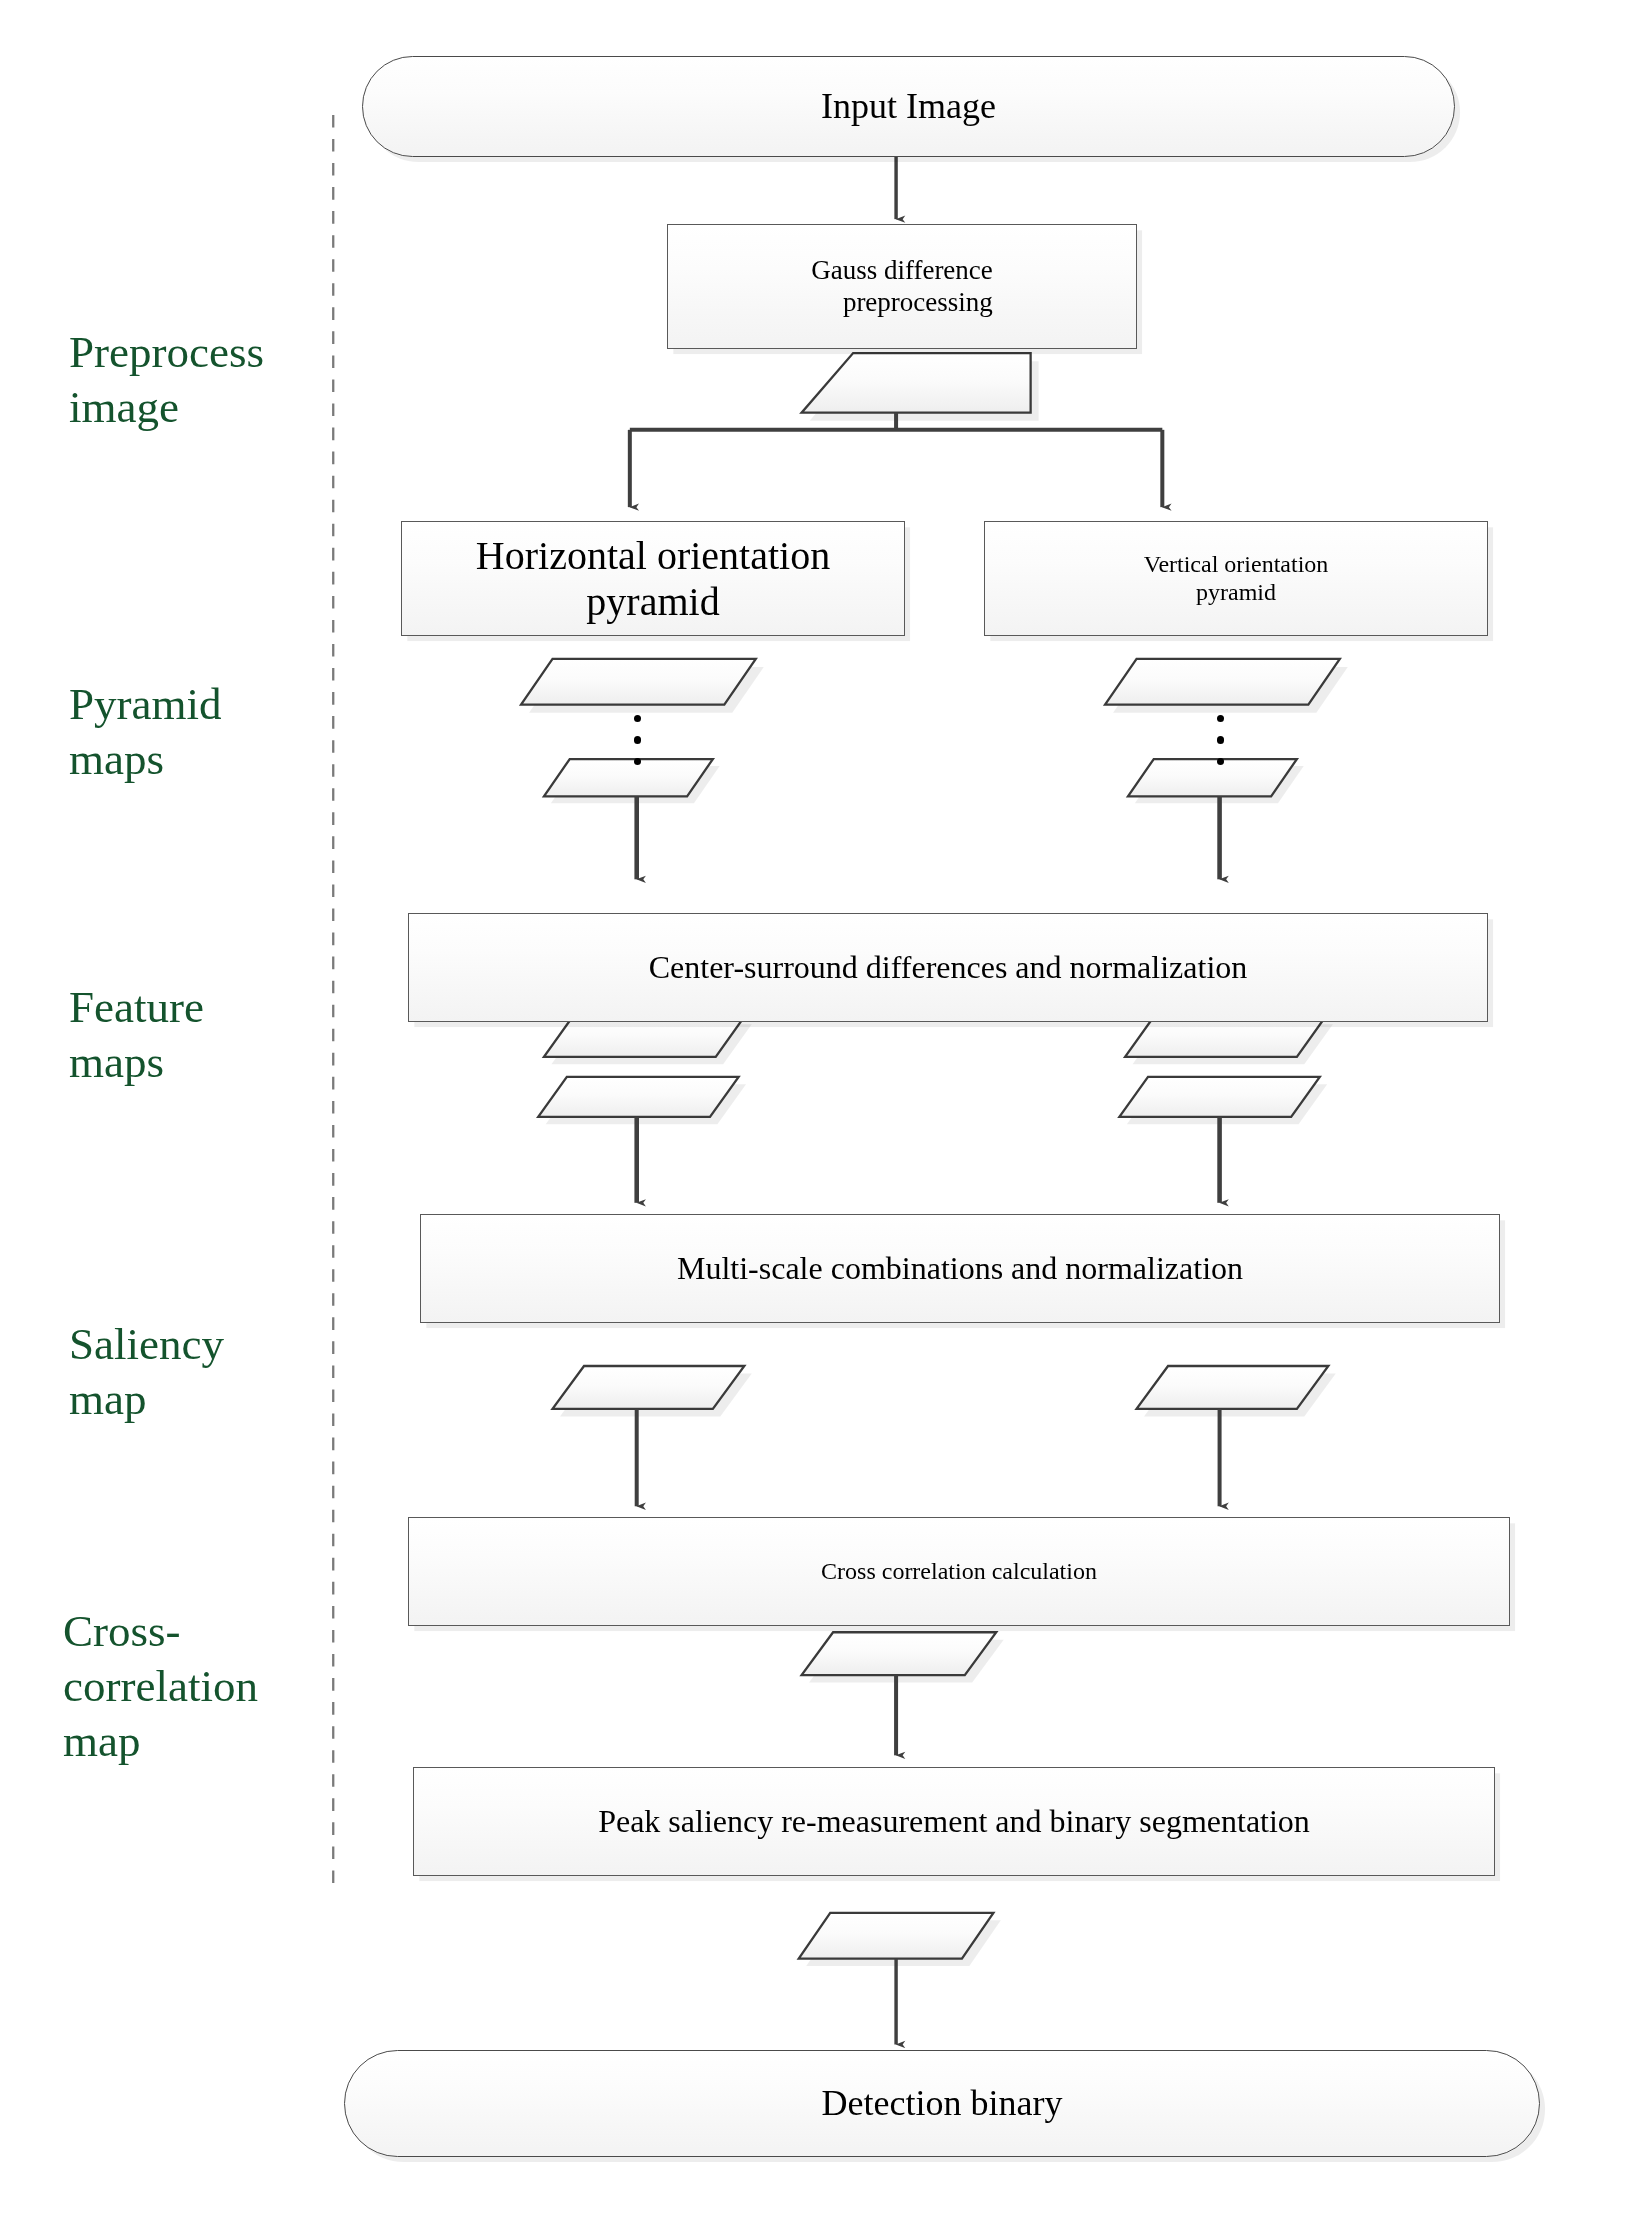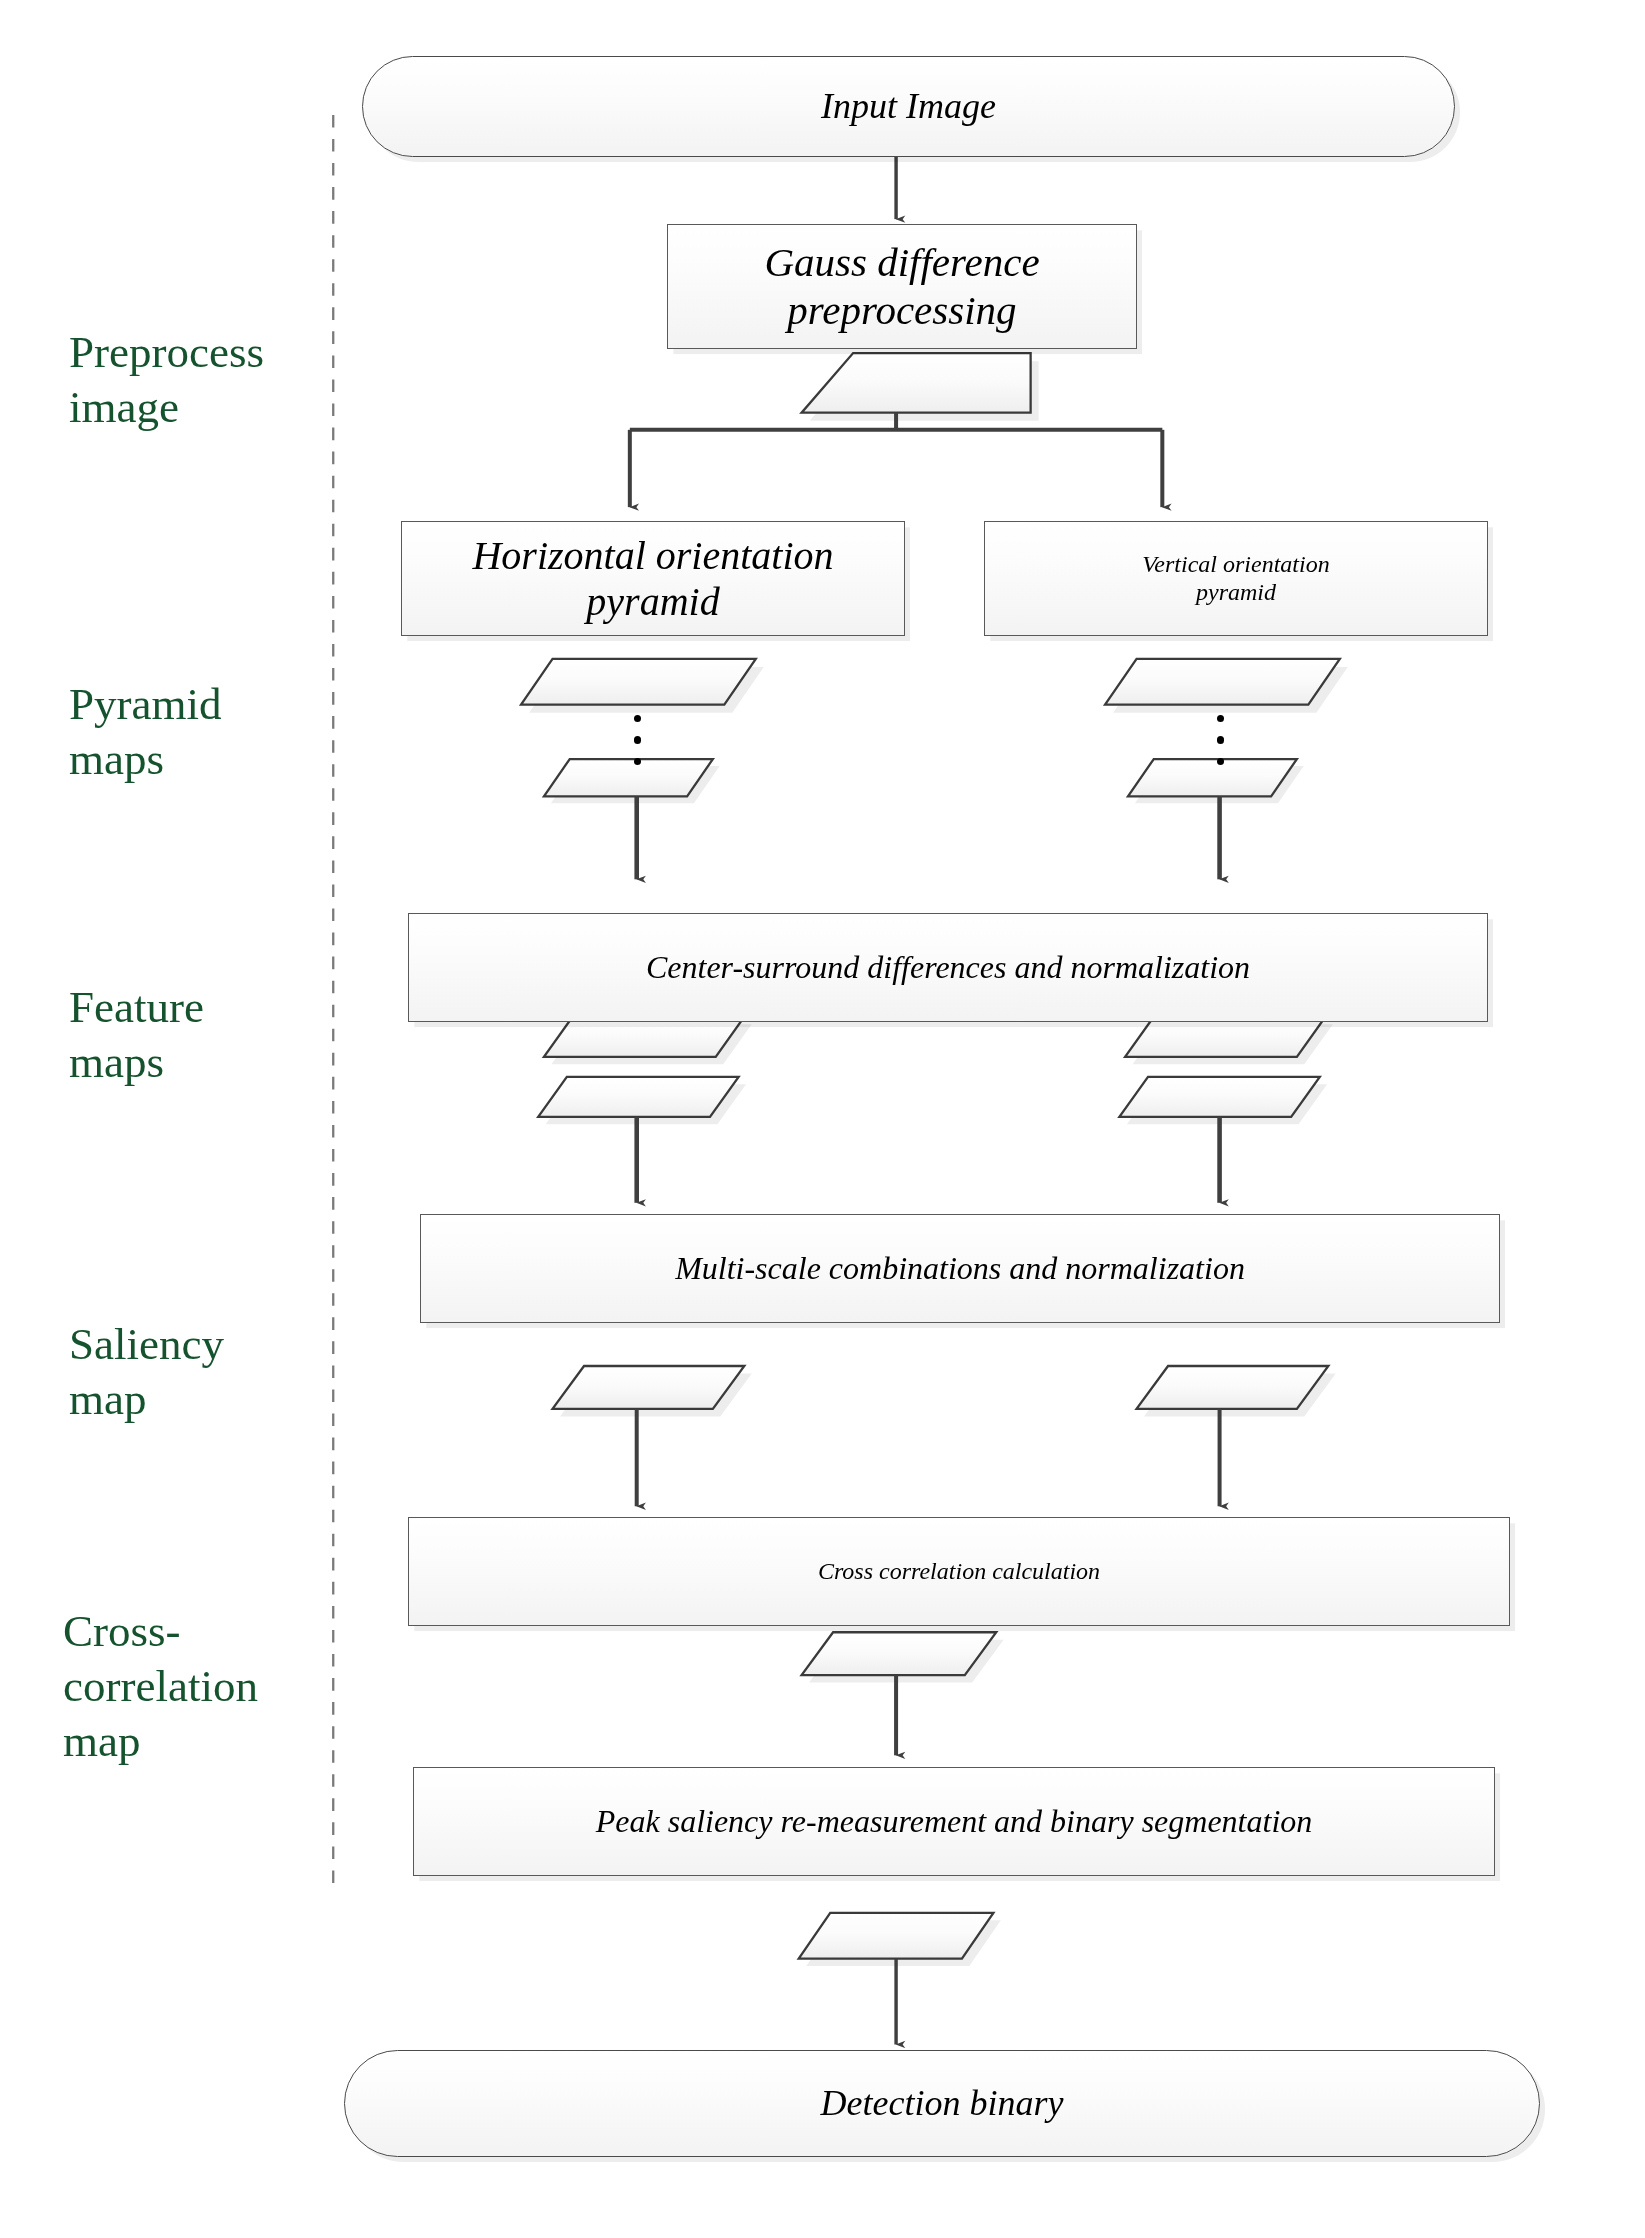--- a/index.html
+++ b/index.html
@@ -32,21 +32,20 @@
     box-sizing: border-box;
     display: flex;
     align-items: center;
     justify-content: center;
     text-align: center;
     color: #000000;
     line-height: 1.15;
     background: linear-gradient(to bottom, #ffffff 0%, #fcfcfc 35%, #f3f3f3 100%);
     border: 1.7px solid #595959;
     box-shadow: 5.7px 5.7px 0 -0.6px rgba(0,0,0,0.07);
-    font-style: italic;
   }
   .node.pill {
     border-radius: 115px;
     border: 1.7px solid #4a4a4a;
   }
   .node-label {
     display: block;
     padding: 0 13.7px;
     white-space: pre-line;
   }
@@ -198,21 +197,21 @@
 map</div>
 
   <div class="side-label" style="left:63px; top:1604px; width:241px;">Cross-
 correlation
 map</div>
 
   <div class="node pill" style="left:362px; top:56px; width:1093px; height:101px; font-size:36px;">
     <span class="node-label">Input Image</span>
   </div>
 
-  <div class="node" style="left:667px; top:224px; width:470px; height:125px; font-size:41px;">
+  <div class="node" style="left:667px; top:224px; width:470px; height:125px; font-size:27px;text-align:right;">
     <span class="node-label">Gauss difference
 preprocessing</span>
   </div>
 
   <div class="node" style="left:401px; top:521px; width:504px; height:115px; font-size:40px;">
     <span class="node-label">Horizontal orientation
 pyramid</span>
   </div>
 
   <div class="node" style="left:984px; top:521px; width:504px; height:115px; font-size:24px;">

